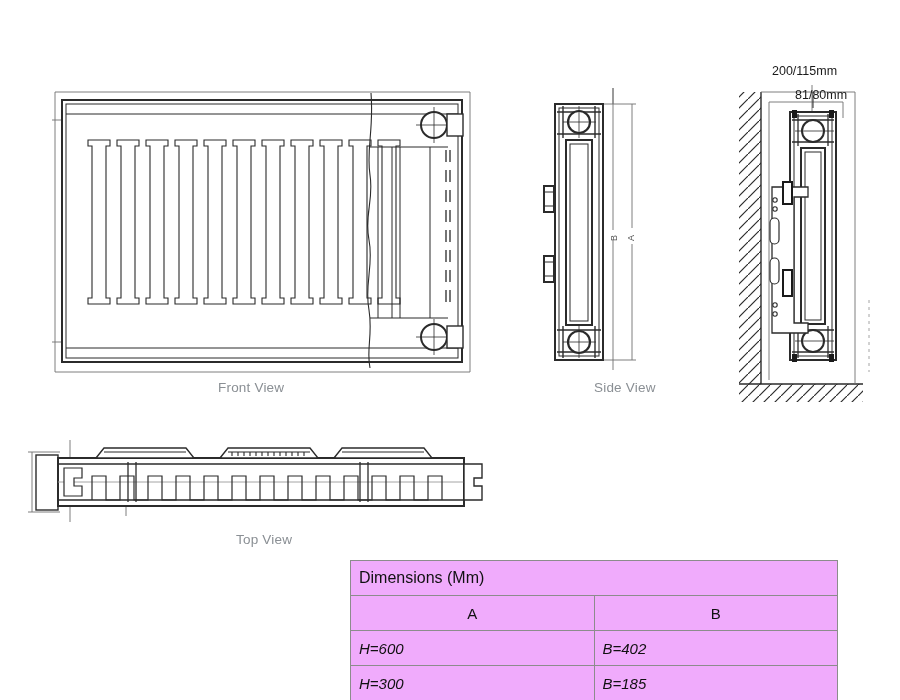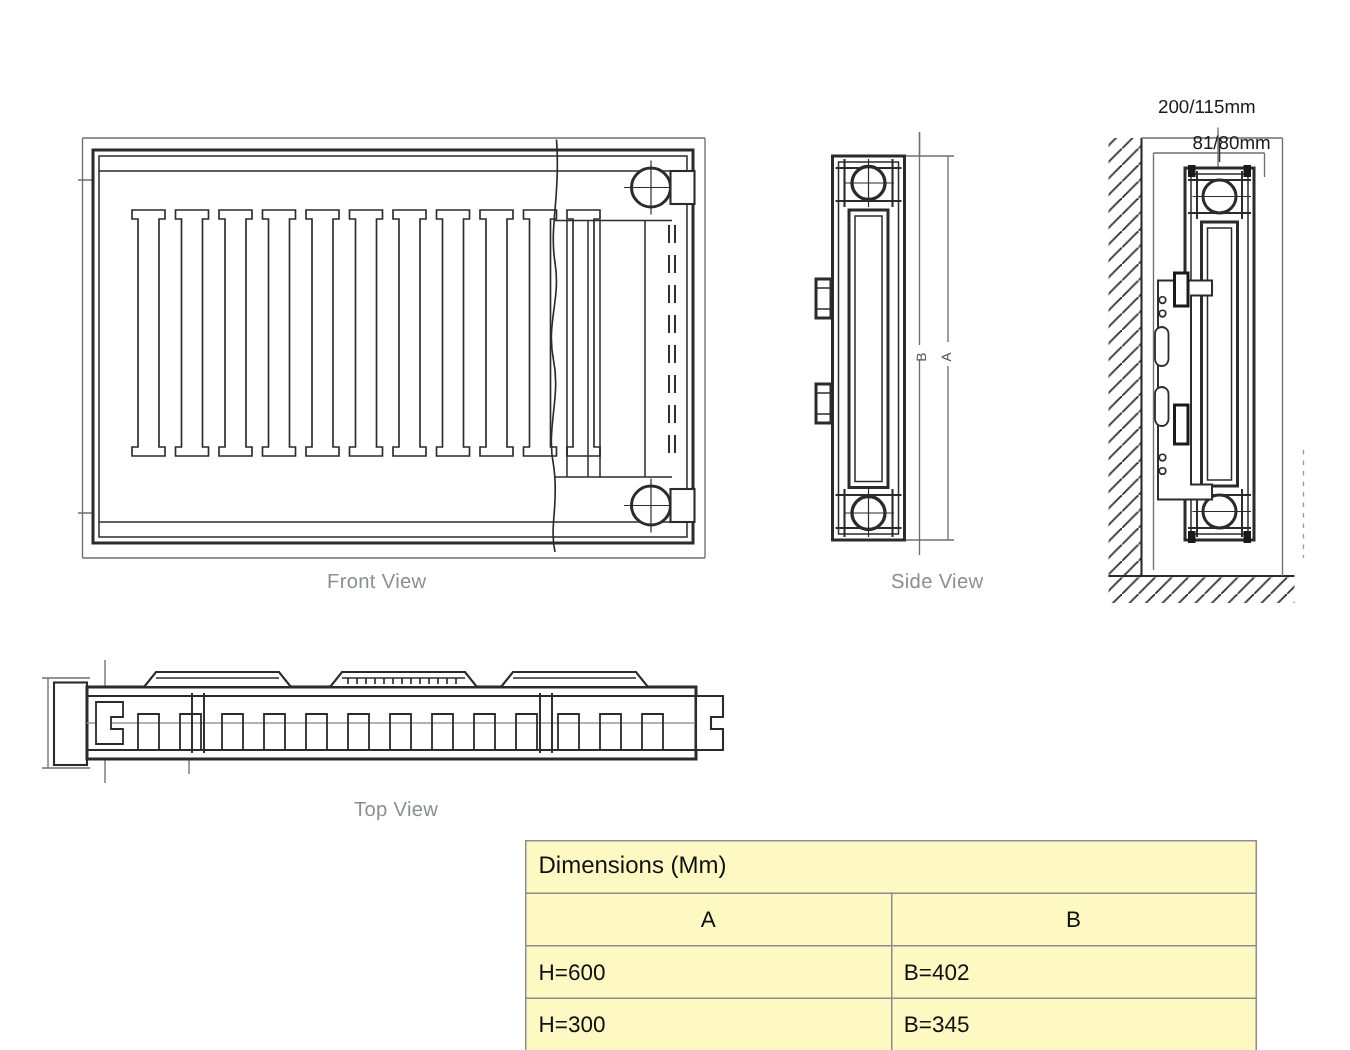--- a/index.html
+++ b/index.html
@@ -62,32 +62,33 @@
     background: #ffffff;
     table-layout: fixed;
   }
   .dim-table td {
     border: 1.4px solid #8c8c8c;
     font-size: 15px;
     color: #111111;
     padding: 4px 8px;
     height: 26px;
     font-family: "Liberation Sans", "DejaVu Sans", sans-serif;
-    background: #fef9c3;
+    background: #f0abfc;
   }
   .dim-table .title-cell {
     text-align: left;
     font-size: 16px;
   }
   .dim-table .hdr-cell {
     text-align: center;
     font-size: 15px;
   }
   .dim-table .val-cell {
     text-align: left;
+    font-style: italic;
   }
 </style>
 </head>
 <body>
 
 <div class="sheet">
 
   <svg class="drawing-svg" viewBox="0 0 900 700" xmlns="http://www.w3.org/2000/svg">
     <defs>
       <g id="fin-front">
@@ -372,18 +373,18 @@
       <tr>
         <td class="hdr-cell">A</td>
         <td class="hdr-cell">B</td>
       </tr>
       <tr>
         <td class="val-cell">H=600</td>
         <td class="val-cell">B=402</td>
       </tr>
       <tr>
         <td class="val-cell">H=300</td>
-        <td class="val-cell">B=345</td>
+        <td class="val-cell">B=185</td>
       </tr>
     </tbody>
   </table>
 
 </div>
 
 </body></html>

